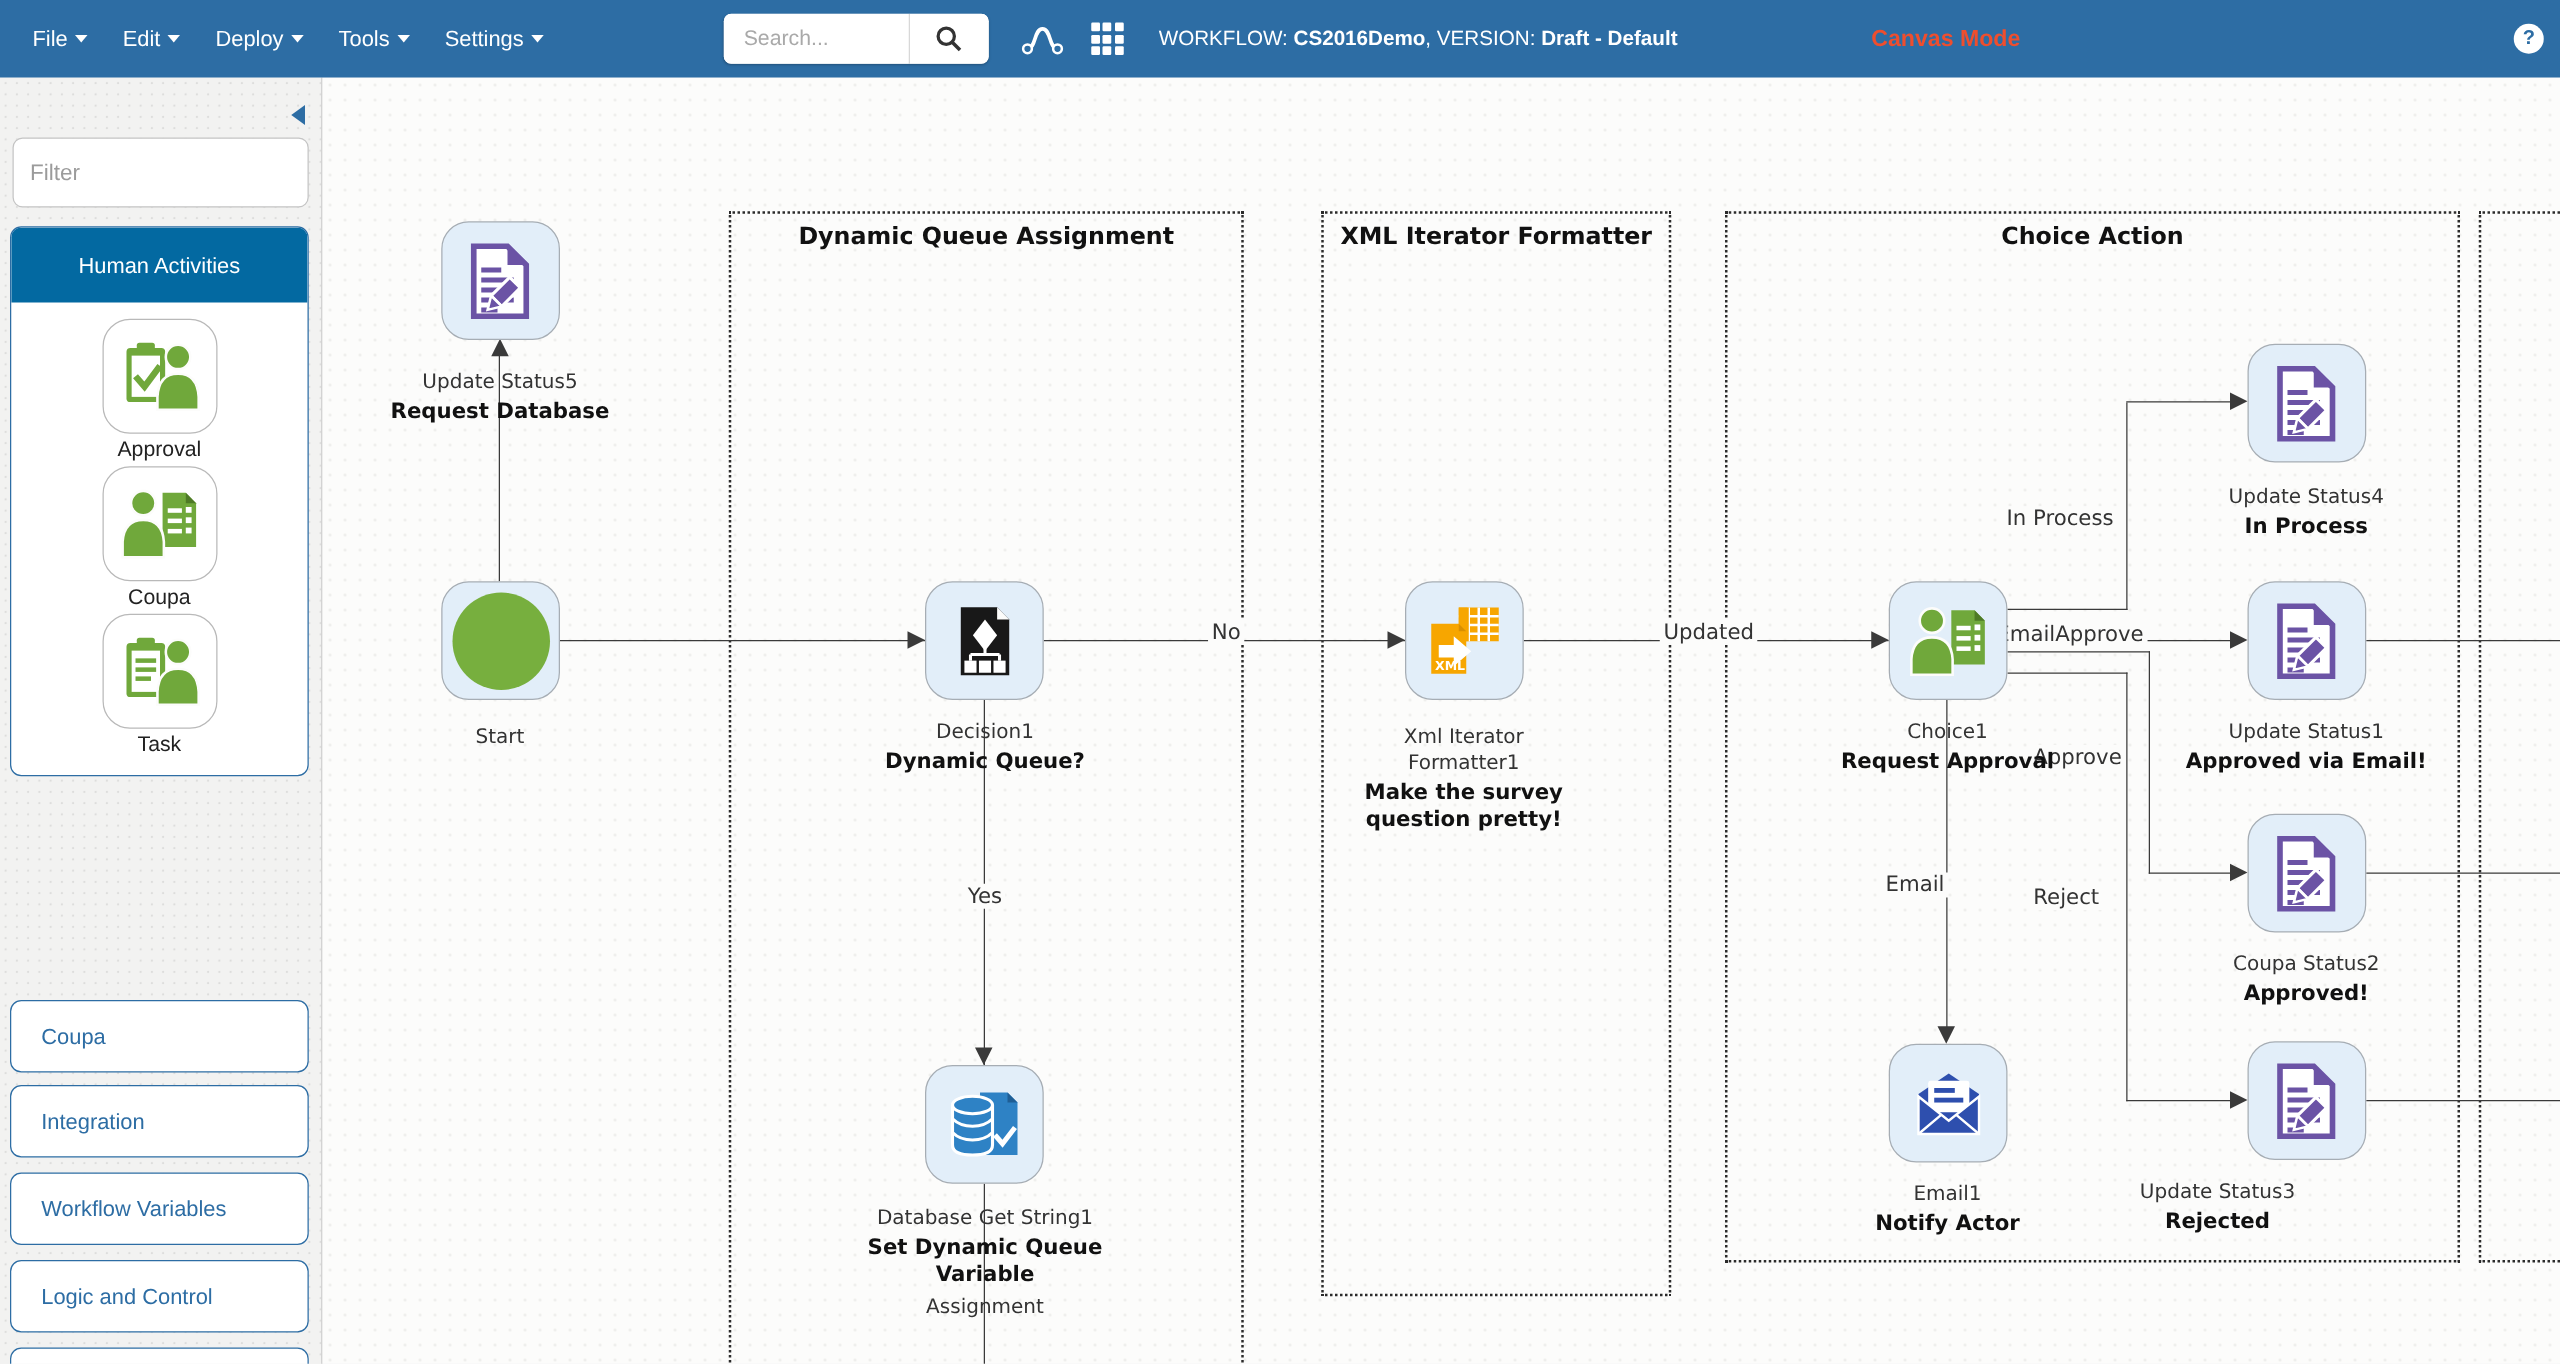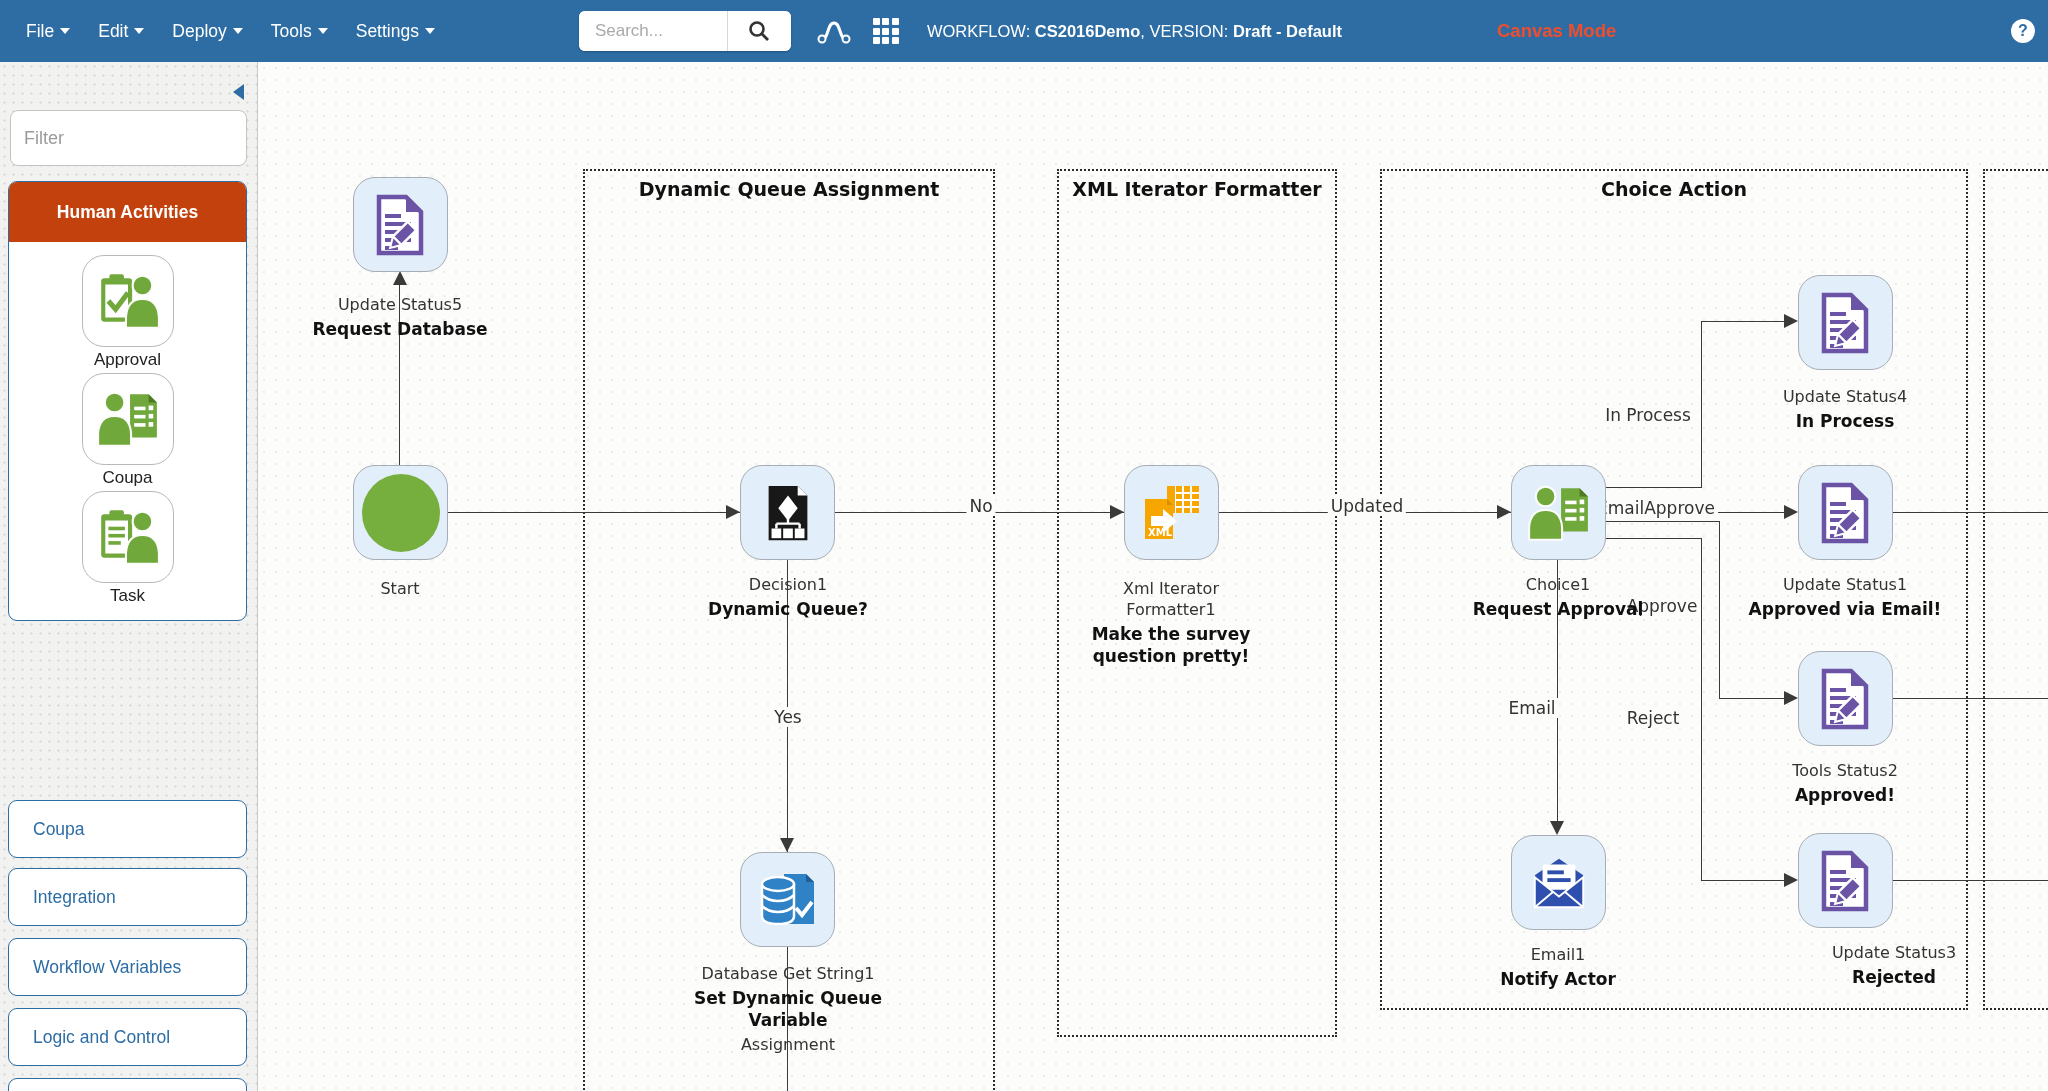--- a/index.html
+++ b/index.html
@@ -43,21 +43,21 @@
                     border-top:8px solid transparent; border-bottom:8px solid transparent;
                     border-right:11px solid #2d6da4; cursor:pointer; }
   .filter-input { position:absolute; left:10px; top:48px; width:237px; height:56px;
                   border:1px solid #c4c4c4; border-radius:8px; padding-left:13px;
                   font-size:18px; color:#444; outline:none; background:#fff;
                   font-family:"Liberation Sans",sans-serif;}
   .filter-input::placeholder { color:#9b9b9b; }
   .panel { position:absolute; left:8px; width:239px; border:1.5px solid #2d6da4;
            border-radius:9px; background:#fff; overflow:hidden; }
   .panel-exp { top:119px; }
-  .panel-header { height:60px; background:#c2410c; color:#fff; font-size:17.5px; font-weight:bold;
+  .panel-header { height:60px; background:#0369a1; color:#fff; font-size:17.5px; font-weight:normal;
                   display:flex; align-items:center; justify-content:center; cursor:pointer;}
   .panel-body { padding:10px 0 14px 0; }
   .pal-item { display:flex; flex-direction:column; align-items:center; margin-top:3px; }
   .pal-icon { width:92px; height:92px; border:1.5px solid #b9b9b9; border-radius:22px;
               background:#fff; display:flex; align-items:center; justify-content:center; cursor:grab;}
   .pal-label { margin-top:3px; font-size:17px; color:#222; }
   .cpanel { position:absolute; left:8px; width:239px; height:58px; border:1.5px solid #2d6da4;
             border-radius:9px; background:#fff; display:flex; align-items:center; cursor:pointer;}
   .cpanel span { margin-left:24px; font-size:17.5px; color:#2d6da4; }
 
@@ -464,27 +464,27 @@
     <div class="t1">Update Status1</div>
     <div class="t2">Approved via Email!</div>
   </div>
 
   <div class="node" style="left:1540px;top:589px">
     <svg width="64" height="64">
         <use href="#i-docpen"></use>
       </svg>
   </div>
   <div class="nlabel" style="left:1587px;top:698px;width:240px">
-    <div class="t1">Tools Status2</div>
+    <div class="t1">Coupa Status2</div>
     <div class="t2">Approved!</div>
   </div>
 
   <div class="node" style="left:1540px;top:771px">
     <svg width="64" height="64">
         <use href="#i-docpen"></use>
       </svg>
   </div>
-  <div class="nlabel" style="left:1636px;top:880px;width:240px">
+  <div class="nlabel" style="left:1516px;top:880px;width:240px">
     <div class="t1">Update Status3</div>
     <div class="t2">Rejected</div>
   </div>
 
 </div>
 
 </body></html>

